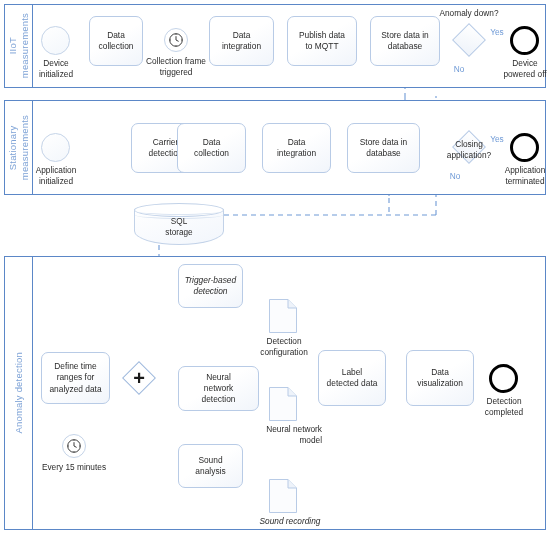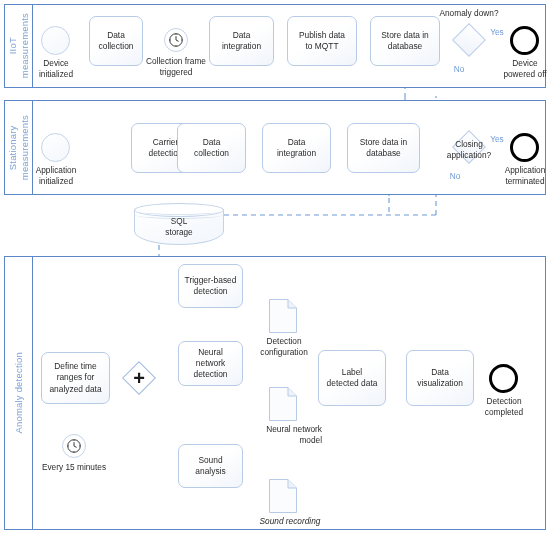--- a/index.html
+++ b/index.html
@@ -331,23 +331,23 @@
       <line x1="8" y1="13" x2="8" y2="14.2" stroke="#3b3b3b" stroke-width=".8"></line>
       <line x1="1.8" y1="8" x2="3" y2="8" stroke="#3b3b3b" stroke-width=".8"></line>
       <line x1="13" y1="8" x2="14.2" y2="8" stroke="#3b3b3b" stroke-width=".8"></line>
     </svg>
   </div>
   <div class="lbl" style="left:34px;top:462px;width:80px;">Every 15 minutes</div>
 
   <div class="gw gw-parallel" style="left:127px;top:366px;width:24px;height:24px;"></div>
   <div class="gw-plus" style="left:127px;top:366px;width:24px;height:24px;">+</div>
 
-  <div class="task" style="left:178px;top:264px;width:65px;height:44px;">Trigger-based
+  <div class="task" style="left:178px;top:264px;width:65px;height:44px;font-style:italic;">Trigger-based
 detection</div>
-  <div class="task" style="left:178px;top:341px;width:65px;height:45px;">Neural
+  <div class="task" style="left:178px;top:366px;width:81px;height:45px;">Neural
 network
 detection</div>
   <div class="task" style="left:178px;top:444px;width:65px;height:44px;">Sound
 analysis</div>
 
   <div class="doc" style="left:269px;top:299px;">
     <svg width="28" height="34" viewBox="0 0 28 34">
       <path d="M0.5,0.5 H19 L27.5,9 V33.5 H0.5 Z" fill="#fbfcfe" stroke="#b8cbe6" stroke-width="1"></path>
       <path d="M19,0.5 V9 H27.5" fill="#eef3fa" stroke="#b8cbe6" stroke-width="1"></path>
     </svg>

